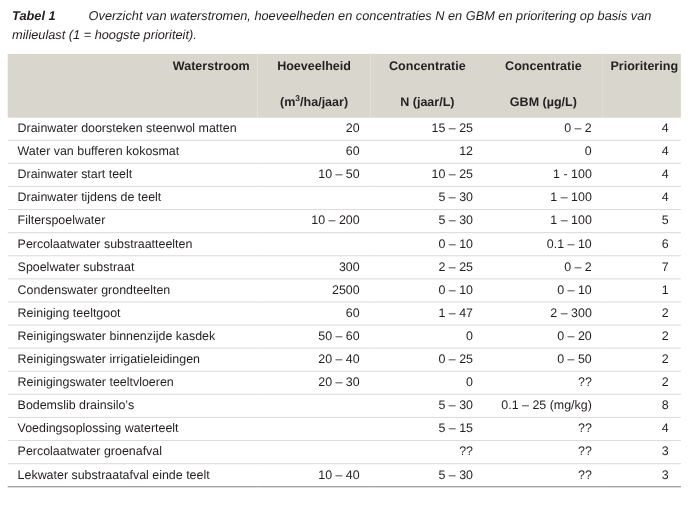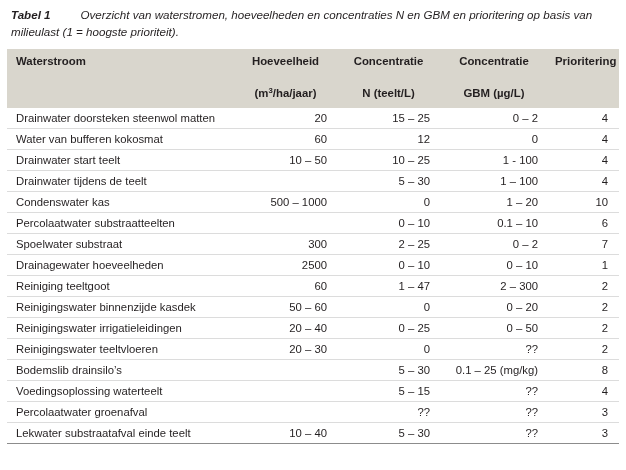--- a/index.html
+++ b/index.html
@@ -60,21 +60,21 @@
     background: #d9d6cd;
     font-weight: bold;
     font-size: 11.4px;
     line-height: 15px;
     padding: 5px 7px 6px 7px;
     vertical-align: top;
     border: none;
     white-space: normal;
   }
   .tbl thead th.col-stream {
-    text-align: left;
+    text-align: right;
     padding-left: 9px;
   }
   .tbl thead th.col-num {
     text-align: center;
   }
   .hdr-line2 {
     display: block;
     margin-top: 17px;
   }
 
@@ -151,21 +151,21 @@
       <tr>
         <th class="col-stream">
           <span>Waterstroom</span>
         </th>
         <th class="col-num">
           <span>Hoeveelheid</span>
           <span class="hdr-line2">(m<sup>3</sup>/ha/jaar)</span>
         </th>
         <th class="col-num">
           <span>Concentratie</span>
-          <span class="hdr-line2">N (teelt/L)</span>
+          <span class="hdr-line2">N (jaar/L)</span>
         </th>
         <th class="col-num">
           <span>Concentratie</span>
           <span class="hdr-line2">GBM (µg/L)</span>
         </th>
         <th class="col-num">
           <span>Prioritering</span>
         </th>
       </tr>
     </thead>
@@ -192,42 +192,42 @@
           <td class="cell-prio">4</td>
         </tr>
         <tr>
           <td class="cell-stream">Drainwater tijdens de teelt</td>
           <td class="cell-num"></td>
           <td class="cell-num">5 – 30</td>
           <td class="cell-num">1 – 100</td>
           <td class="cell-prio">4</td>
         </tr>
         <tr>
-          <td class="cell-stream">Condenswater kas</td>
-          <td class="cell-num">500 – 1000</td>
-          <td class="cell-num">0</td>
-          <td class="cell-num">1 – 20</td>
-          <td class="cell-prio">10</td>
+          <td class="cell-stream">Filterspoelwater</td>
+          <td class="cell-num">10 – 200</td>
+          <td class="cell-num">5 – 30</td>
+          <td class="cell-num">1 – 100</td>
+          <td class="cell-prio">5</td>
         </tr>
         <tr>
           <td class="cell-stream">Percolaatwater substraatteelten</td>
           <td class="cell-num"></td>
           <td class="cell-num">0 – 10</td>
           <td class="cell-num">0.1 – 10</td>
           <td class="cell-prio">6</td>
         </tr>
         <tr>
           <td class="cell-stream">Spoelwater substraat</td>
           <td class="cell-num">300</td>
           <td class="cell-num">2 – 25</td>
           <td class="cell-num">0 – 2</td>
           <td class="cell-prio">7</td>
         </tr>
         <tr>
-          <td class="cell-stream">Drainagewater hoeveelheden</td>
+          <td class="cell-stream">Condenswater grondteelten</td>
           <td class="cell-num">2500</td>
           <td class="cell-num">0 – 10</td>
           <td class="cell-num">0 – 10</td>
           <td class="cell-prio">1</td>
         </tr>
         <tr>
           <td class="cell-stream">Reiniging teeltgoot</td>
           <td class="cell-num">60</td>
           <td class="cell-num">1 – 47</td>
           <td class="cell-num">2 – 300</td>

